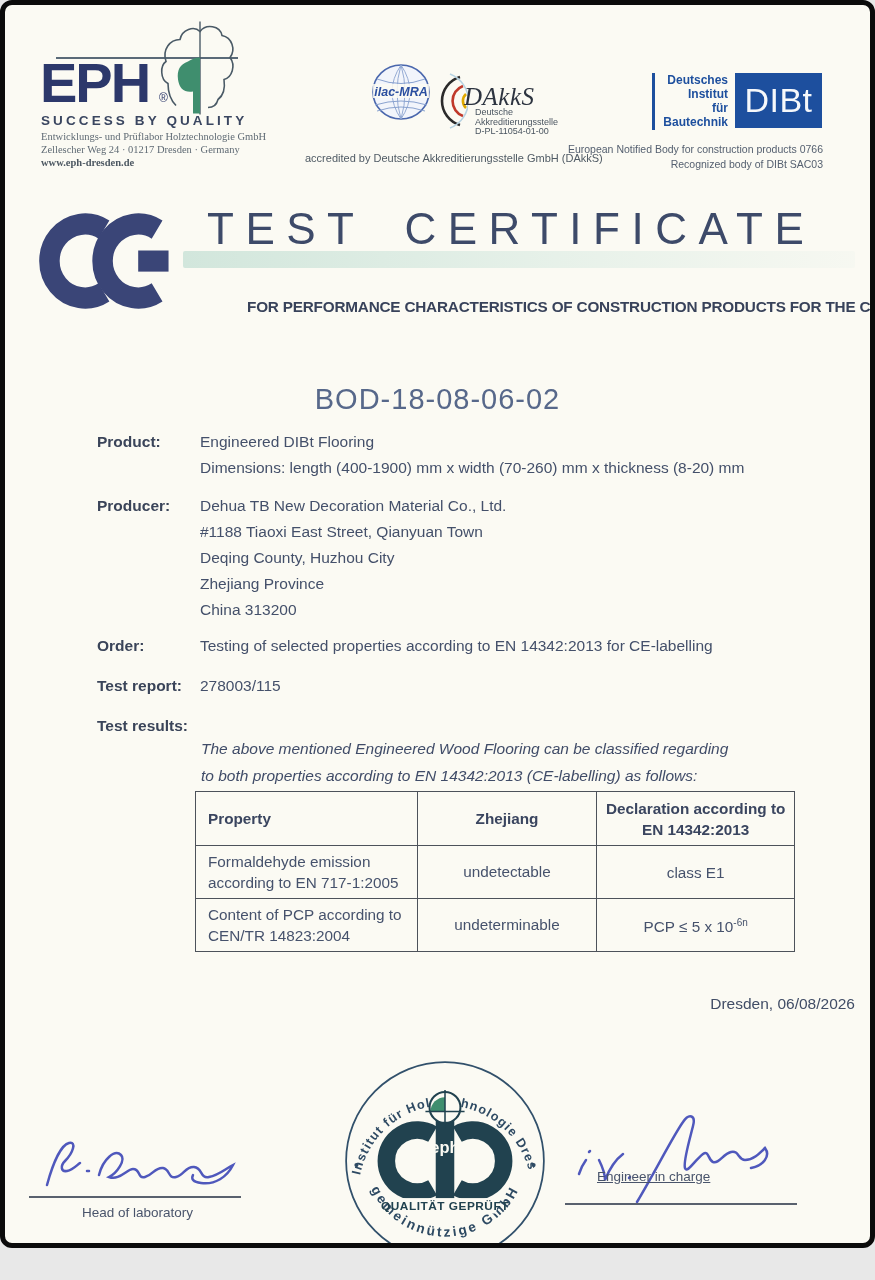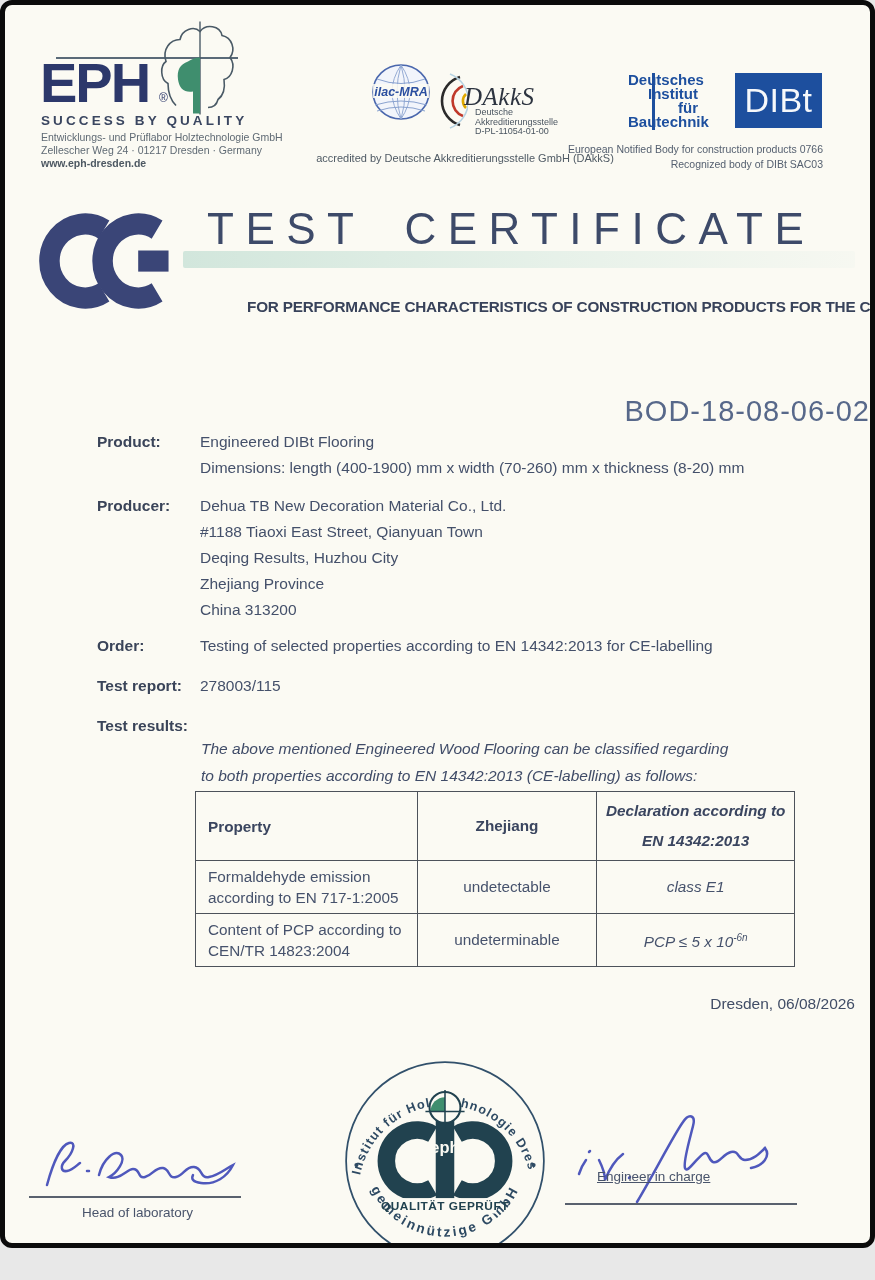--- a/index.html
+++ b/index.html
@@ -14,72 +14,72 @@
 
   
   .eph-logo { left:35px; top:20px; width:245px; height:150px; }
   .eph-hline { position:absolute; left:16px; top:32px; width:182px; height:1.5px; background:#5a6a78; }
   .eph-head { position:absolute; left:116px; top:-6px; width:80px; height:100px; }
   .eph-wordmark { position:absolute; left:0; top:30px; font-size:56px; font-weight:bold;
     letter-spacing:-2px; color:#2c386b; line-height:1; }
   .eph-reg { position:absolute; left:119px; top:66px; font-size:12px; color:#2c386b; }
   .eph-tagline { position:absolute; left:1px; top:88px; font-size:13.5px; font-weight:bold;
     letter-spacing:3.1px; color:#3a4660; }
-  .eph-addr { position:absolute; left:1px; font-size:10.5px; color:#5f6a74; white-space:nowrap; }
+  .eph-addr { position:absolute; left:1px; font-size:10.5px; color:#5f6a74; white-space:nowrap;font-family:Liberation Serif, serif; }
   .eph-addr.a1 { top:106px; }
   .eph-addr.a2 { top:119px; }
   .eph-addr.web { top:132px; font-weight:bold; color:#4d5862; }
 
   
   .ilac-logo { left:366px; top:58px; width:60px; height:58px; }
   .dakks-arcs { left:429px; top:68px; width:34px; height:56px; }
   .dakks-name { left:459px; top:78px; font-family:"Liberation Serif", serif; font-size:25px;
     color:#2d3440; letter-spacing:0.5px;font-style:italic; }
   .dakks-sub { left:470px; top:103px; font-size:9px; color:#4a5560; line-height:9.5px; }
-  .accredited-note { left:300px; top:147px; width:320px; text-align:center; font-size:11px; color:#4f5a64; }
+  .accredited-note { left:300px; top:147px; width:320px; font-size:11px; color:#4f5a64; }
 
   
   .dibt-vline { left:647px; top:68px; width:2.5px; height:57px; background:#1d4f9e; }
-  .dibt-inst { left:623px; top:68px; width:70px; text-align:right; font-size:15px;
+  .dibt-inst { left:653px; top:68px; width:70px; text-align:right; font-size:12px;
     font-weight:bold; color:#1d4f9e; line-height:14px; }
   .dibt-box { left:730px; top:68px; width:87px; height:55px; background:#1d4f9e;
     display:flex; align-items:center; justify-content:center; }
   .dibt-box span { color:#f6f8fb; font-size:34px; letter-spacing:0.5px; }
   .dibt-notes { left:500px; top:137px; width:318px; text-align:right; font-size:10.5px;
     color:#556070; line-height:14.5px; }
 
   
   .ce-svg { left:33px; top:197px; width:148px; height:118px; }
   .band { left:178px; top:246px; width:672px; height:17px;
     background:linear-gradient(90deg, rgba(176,214,201,.55), rgba(192,224,214,.35) 55%, rgba(214,233,227,.12));
     border-radius:2px; }
   .main-title { left:202px; top:199px; font-size:44px; letter-spacing:11.5px; word-spacing:16px;
     color:#3d4a69; white-space:nowrap; }
   .subtitle { left:242px; top:293px; font-size:15.3px; font-weight:bold; letter-spacing:-0.2px;
     color:#38425a; white-space:nowrap; }
 
   
-  .cert-number { left:0; top:378px; width:100%; text-align:right; font-size:29px;
-    letter-spacing:1px; color:#57688a;margin-top:12px; }
+  .cert-number { left:0; top:378px; width:100%; text-align:center; font-size:29px;
+    letter-spacing:1px; color:#57688a; }
   .fields { left:92px; top:424px; width:720px; }
   .field-row { display:flex; font-size:15.5px; line-height:26px; color:#44506a; }
   .field-row.mb12 { margin-bottom:12px; }
   .field-row.mb10 { margin-bottom:10px; }
   .field-row.mb14 { margin-bottom:14px; }
   .field-label { width:103px; font-weight:bold; color:#3a4459; flex-shrink:0; }
   .results-note { left:196px; top:730px; font-size:15.5px; font-style:italic; color:#404c68;
     line-height:27px; }
 
   table.results { position:absolute; left:190px; top:786px; width:600px; border-collapse:collapse; }
   table.results th, table.results td { border:1.7px solid #4d525a; font-size:15.3px; }
   table.results th { font-weight:bold; color:#3a455f; height:54px; }
   table.results td { color:#46526c; height:53px; }
   .c-prop { width:222px; text-align:left; padding:4px 10px 4px 12px; line-height:21px; }
   .c-res  { width:180px; text-align:center; }
-  .c-dec  { width:198px; text-align:center; padding:4px 8px; line-height:30px;font-style:italic; }
+  .c-dec  { width:198px; text-align:center; padding:4px 8px; line-height:21px; }
   td.c-res, td.c-dec { text-align:center; }
   sup.pcp { font-size:10px; }
 
   .place-date { left:0; top:990px; width:850px; text-align:right; font-size:15.5px; color:#414d66; }
 
   
   .stamp { left:337px; top:1052px; width:206px; height:208px; }
   .sig-svg-left { left:28px; top:1130px; width:210px; height:62px; }
   .sig-line-left { left:24px; top:1191px; width:212px; height:1.5px; background:#59616e; }
   .sig-role-left { left:45px; top:1200px; width:175px; text-align:center; font-size:13.5px; color:#49546b; }
@@ -166,21 +166,21 @@
       <div class="field-value">
         <div>Engineered DIBt Flooring</div>
         <div>Dimensions: length (400-1900) mm x width (70-260) mm x thickness (8-20) mm</div>
       </div>
     </div>
     <div class="field-row mb10">
       <div class="field-label">Producer:</div>
       <div class="field-value">
         <div>Dehua TB New Decoration Material Co., Ltd.</div>
         <div>#1188 Tiaoxi East Street, Qianyuan Town</div>
-        <div>Deqing Results, Huzhou City</div>
+        <div>Deqing County, Huzhou City</div>
         <div>Zhejiang Province</div>
         <div>China 313200</div>
       </div>
     </div>
     <div class="field-row mb14">
       <div class="field-label">Order:</div>
       <div class="field-value">Testing of selected properties according to EN 14342:2013 for CE-labelling</div>
     </div>
     <div class="field-row mb14">
       <div class="field-label">Test report:</div>

